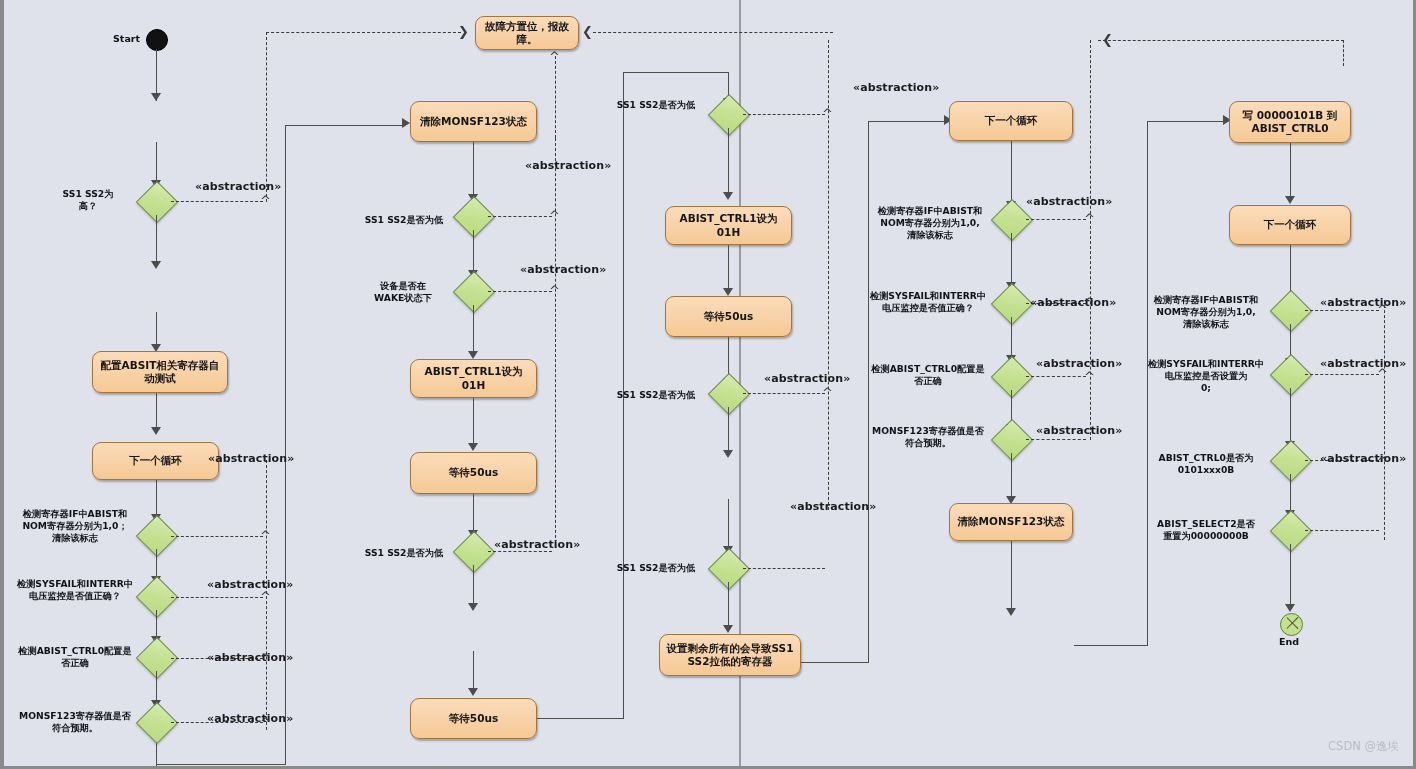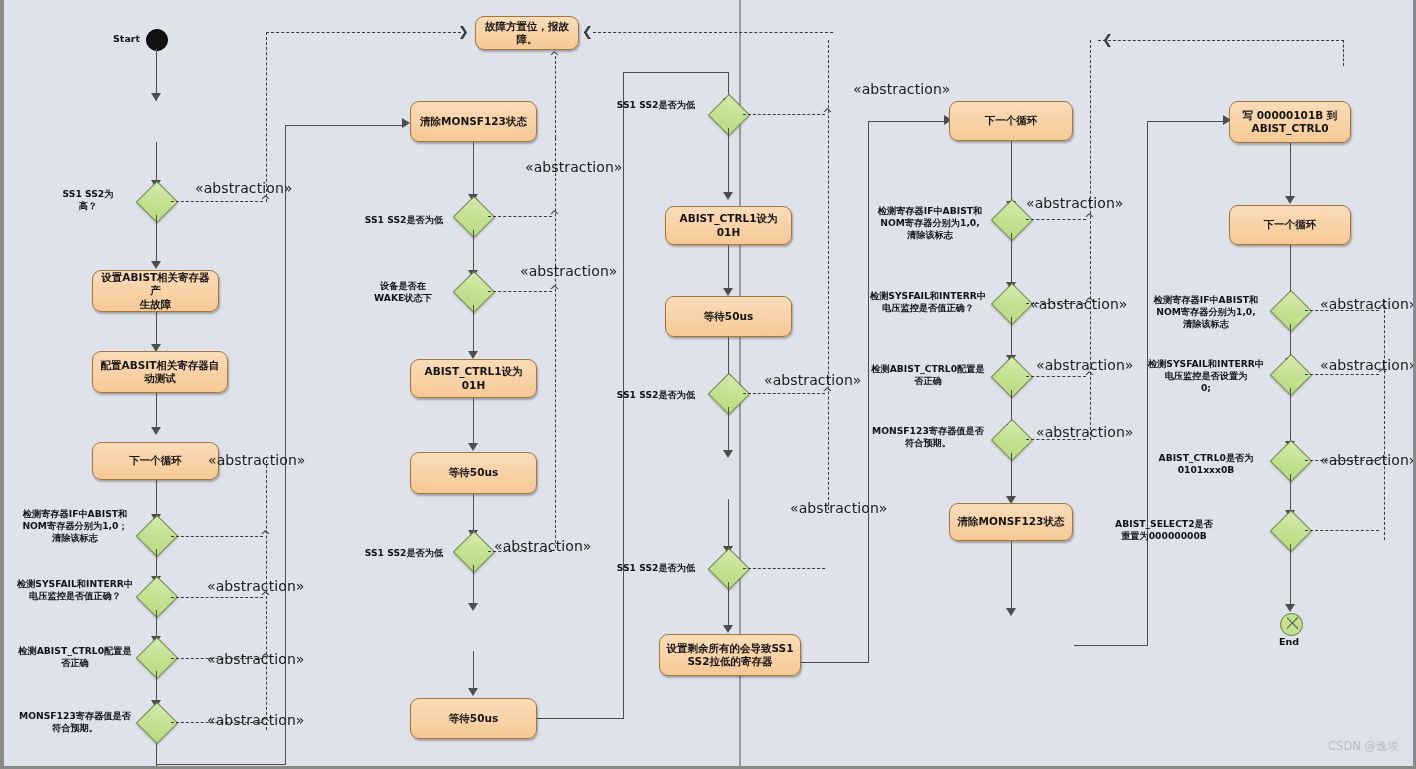--- a/index.html
+++ b/index.html
@@ -41,23 +41,23 @@
     position:absolute;
     font-size:9.2px;
     color:#10131a;
     font-weight:bold;
     text-align:center;
     line-height:1.3;
     white-space:pre-line;
   }
   .absl{
     position:absolute;
-    font-size:14px;
+    font-size:11px;
     color:#1b1b1b;
-    font-weight:normal;
+    font-weight:bold;
     white-space:nowrap;
     letter-spacing:.1px;
   }
   .ln{position:absolute;background:#4d4d4d;}
   .lnv{width:1.4px;}
   .lnh{height:1.4px;}
   .gray{background:#9a9aa2;}
   .dl{position:absolute;}
   .dlh{height:0;border-top:1.3px dashed #3a3a3a;}
   .dlv{width:0;border-left:1.3px dashed #3a3a3a;}
@@ -139,22 +139,20 @@
 
   <div class="diamond" style="left:138px;top:187px;width:28px;height:28px;"></div>
   <div class="lbl" style="left:36px;top:188px;width:96px;">SS1 SS2为
 高？</div>
   <div class="dl dlh" style="left:167px;top:201px;width:92px;"></div>
   <div class="absl" style="left:191px;top:180px;">«abstraction»</div>
   <div class="oarw" style="left:256px;top:194px;">^</div>
 
   <div class="ln lnv" style="left:152px;top:215px;height:52px;"></div>
   <div class="arw arw-d" style="left:147px;top:261px;"></div>
-  <div class="node" style="left:88px;top:270px;width:127px;height:42px;">设置ABIST相关寄存器产
-生故障</div>
 
   <div class="ln lnv" style="left:152px;top:312px;height:38px;"></div>
   <div class="arw arw-d" style="left:147px;top:344px;"></div>
   <div class="node" style="left:88px;top:351px;width:136px;height:42px;">配置ABSIT相关寄存器自
 动测试</div>
 
   <div class="ln lnv" style="left:152px;top:393px;height:40px;"></div>
   <div class="arw arw-d" style="left:147px;top:427px;"></div>
   <div class="node" style="left:88px;top:442px;width:127px;height:38px;">下一个循环</div>
   <div class="absl" style="left:204px;top:452px;">«abstraction»</div>
@@ -349,21 +347,21 @@
   <div class="diamond" style="left:1272px;top:446px;width:28px;height:28px;"></div>
   <div class="lbl" style="left:1139px;top:452px;width:126px;">ABIST_CTRL0是否为
 0101xxx0B</div>
   <div class="dl dlh" style="left:1301px;top:460px;width:74px;"></div>
   <div class="absl" style="left:1316px;top:452px;">«abstraction»</div>
   <div class="oarw" style="left:1373px;top:455px;">^</div>
 
   <div class="ln lnv" style="left:1286px;top:474px;height:42px;"></div>
   <div class="arw arw-d" style="left:1281px;top:510px;"></div>
   <div class="diamond" style="left:1272px;top:516px;width:28px;height:28px;"></div>
-  <div class="lbl" style="left:1097px;top:518px;width:126px;">ABIST_SELECT2是否
+  <div class="lbl" style="left:1139px;top:518px;width:126px;">ABIST_SELECT2是否
 重置为00000000B</div>
   <div class="dl dlh" style="left:1301px;top:530px;width:74px;"></div>
 
   <div class="ln lnv" style="left:1286px;top:544px;height:66px;"></div>
   <div class="arw arw-d" style="left:1281px;top:604px;"></div>
   <div class="endcirc" style="left:1276px;top:613px;"></div>
   <div class="smalltxt" style="left:1275px;top:636px;">End</div>
 
   <div class="wm">CSDN @逸埃</div>
 </div>

